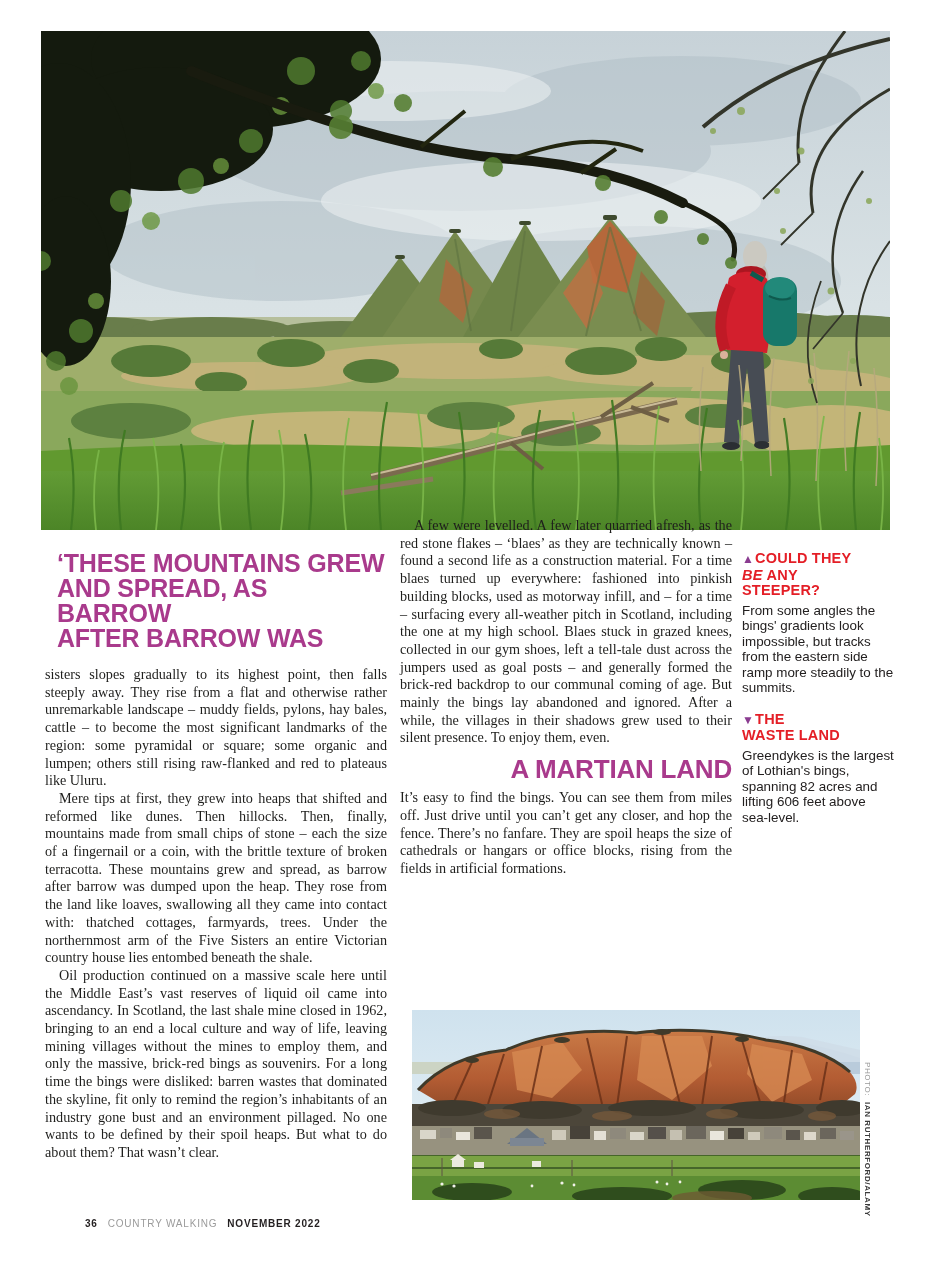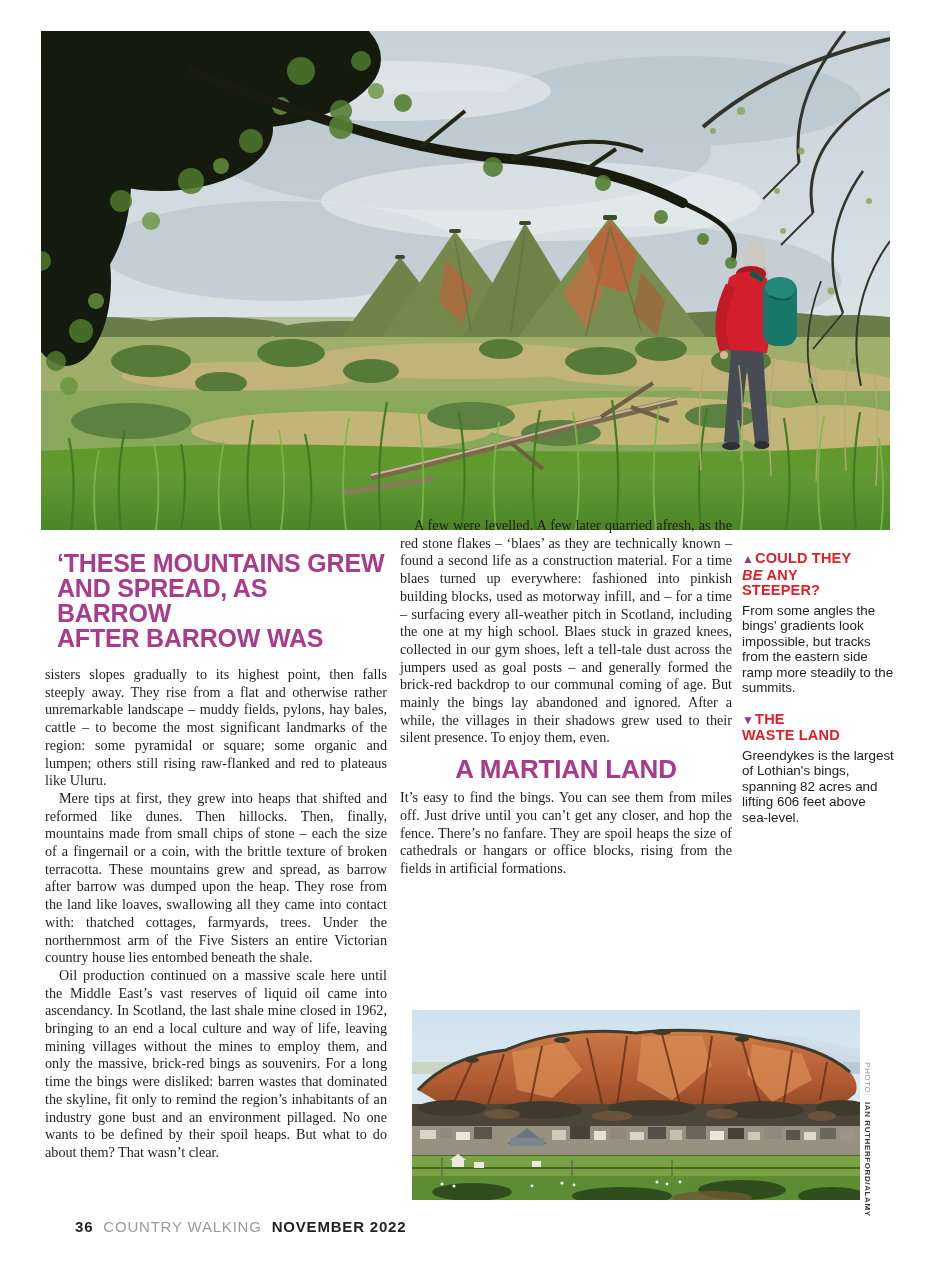--- a/index.html
+++ b/index.html
@@ -13,35 +13,35 @@
   .pullquote{position:absolute;left:57px;top:551px;width:330px;
     font-family:"Liberation Sans","DejaVu Sans",sans-serif;font-weight:700;
     font-size:25px;line-height:25px;letter-spacing:-0.2px;color:var(--magenta,#a93a8c);}
   .col{position:absolute;font-size:14.2px;line-height:17.7px;text-align:justify;}
   .col p{margin:0;}
   .col p.ind{text-indent:14px;}
   #col1{left:45px;top:666px;width:342px;}
   #col2{left:400px;top:517px;width:332px;}
   .sec-head{font-family:"Liberation Sans","DejaVu Sans",sans-serif;font-weight:700;
     font-size:26px;line-height:28px;letter-spacing:-0.2px;color:var(--magenta,#a93a8c);
-    margin:8px 0 6px 0;text-align:center;}
+    margin:8px 0 6px 0;text-align:right;}
   .sidebar{position:absolute;left:742px;top:551px;width:152px;
     font-family:"Liberation Sans","DejaVu Sans",sans-serif;font-size:13.4px;line-height:15.5px;color:#232020;}
   .side-h{margin:0 0 4px 0;font-weight:700;font-size:14.5px;line-height:15.5px;
     color:var(--red,#e41e26);letter-spacing:0.2px;}
   .side-h .tri{color:var(--purple,#8a3b90);font-size:12px;margin-right:1px;}
   .side-h em{font-style:italic;margin-right:4px;text-align:right;}
   .side-body{margin:0 0 16px 0;font-weight:400;}
   .credit{position:absolute;left:863px;top:1062px;height:150px;
     writing-mode:vertical-rl;font-family:"Liberation Sans","DejaVu Sans",sans-serif;
     font-size:8px;letter-spacing:0.6px;white-space:nowrap;}
   .credit-label{color:#9a9a9a;margin-bottom:3px;}
   .credit-name{color:#3a3a3a;font-weight:700;}
-  .footer{position:absolute;left:75px;top:1218px;
-    font-family:"Liberation Sans","DejaVu Sans",sans-serif;font-size:15px;letter-spacing:0.8px;}
+  .footer{position:absolute;left:85px;top:1218px;
+    font-family:"Liberation Sans","DejaVu Sans",sans-serif;font-size:10px;letter-spacing:0.8px;}
   .footer .num{font-weight:700;color:#231f20;margin-right:10px;}
   .footer .mag{color:#9b9b9b;margin-right:10px;}
   .footer .issue{font-weight:700;color:#231f20;}
 </style>
 </head>
 <body>
 
 <div class="page">
 
   <div id="top-photo" class="photo">

